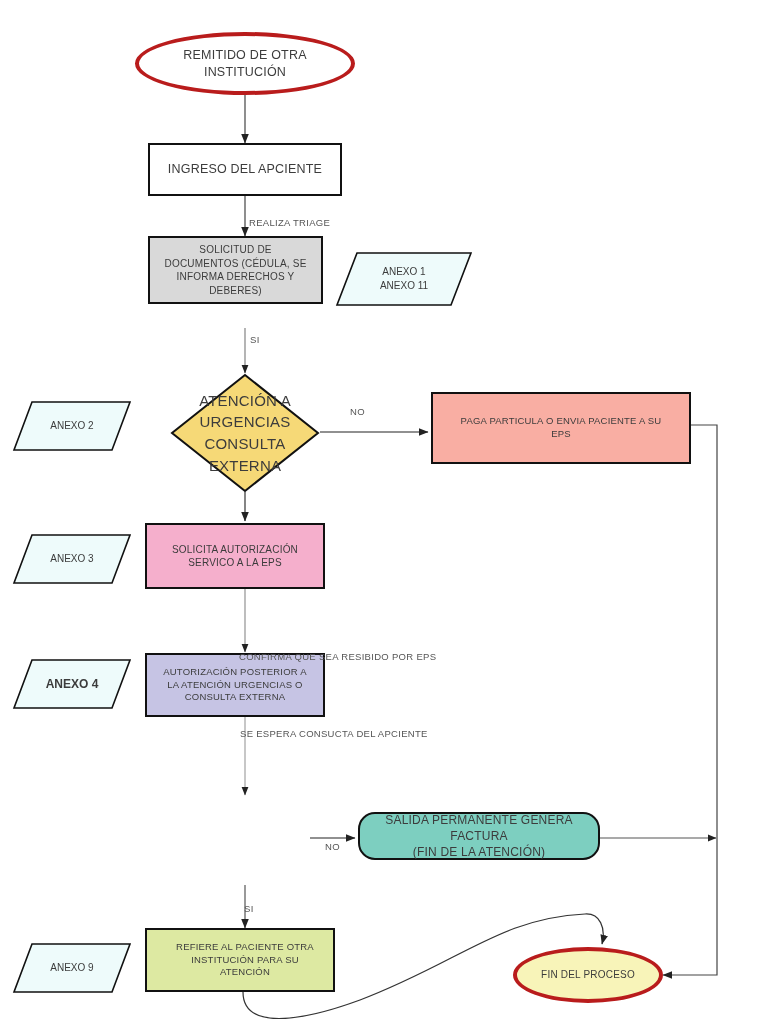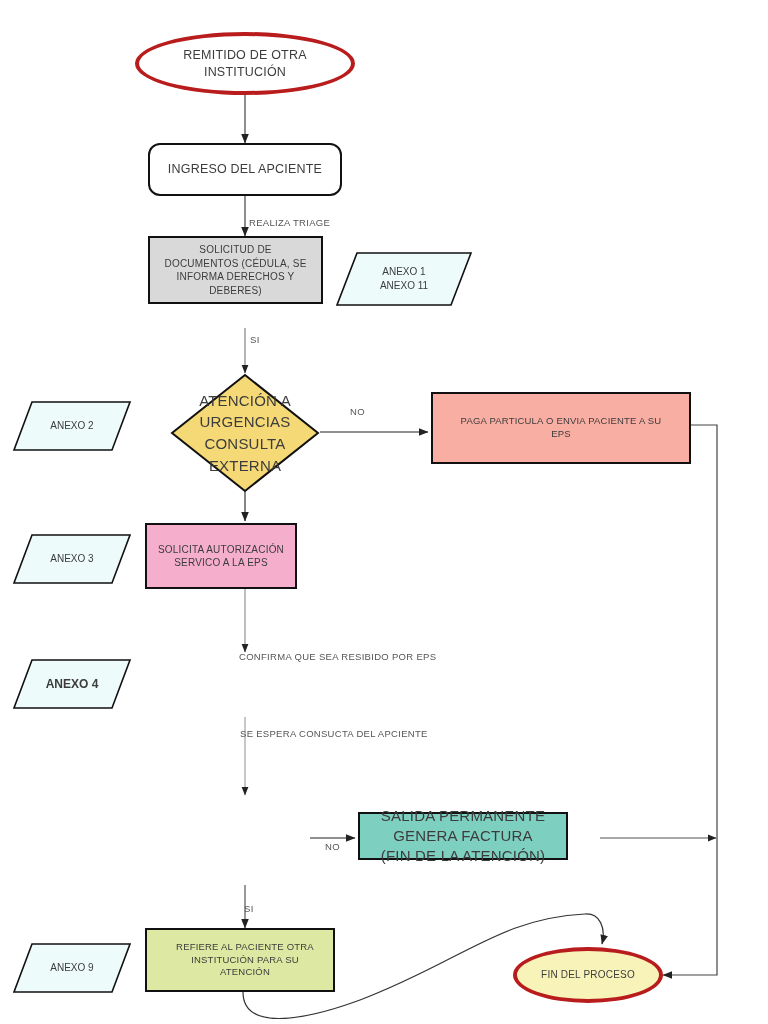--- a/index.html
+++ b/index.html
@@ -39,21 +39,21 @@
     padding: 0 6px;
     white-space: pre-line;
   }
   
   .terminator {
     border: 4px solid #b91c1c;
     border-radius: 50%;
   }
   .roundrect {
     border: 2px solid #111111;
-    border-radius: 12px;
+    border-radius: 0;
     background: #ffffff;
   }
   .rect {
     border: 2px solid #111111;
   }
   .diamond-wrap {
     position: absolute;
     z-index: 2;
   }
   .diamond-wrap svg {
@@ -192,35 +192,40 @@
 EPS</span>
   </div>
 
   <div class="para-wrap" style="left:12px; top:533px; width:120px; height:52px;">
     <svg width="120" height="52" viewBox="0 0 120 52" xmlns="http://www.w3.org/2000/svg">
       <polygon points="20,2 118,2 100,50 2,50" fill="#eefbfb" stroke="#111111" stroke-width="1.6"></polygon>
     </svg>
     <div class="plabel" style="font-size:10px;">ANEXO 3</div>
   </div>
 
-  <div class="node rect" style="left:145px; top:523px; width:152px; height:66px; background:#f5afcc; font-size:10px;">
+  <div class="node rect" style="left:145px; top:523px; width:180px; height:66px; background:#f5afcc; font-size:10px;">
     <span class="lbl">SOLICITA AUTORIZACIÓN
 SERVICO A LA EPS</span>
   </div>
 
   <div class="para-wrap" style="left:12px; top:658px; width:120px; height:52px;">
     <svg width="120" height="52" viewBox="0 0 120 52" xmlns="http://www.w3.org/2000/svg">
       <polygon points="20,2 118,2 100,50 2,50" fill="#eefbfb" stroke="#111111" stroke-width="1.6"></polygon>
     </svg>
     <div class="plabel" style="font-size:12px;font-weight:bold;">ANEXO 4</div>
   </div>
 
-
-
-  <div class="node rect" style="left:358px; top:812px; width:210px; height:48px; background:#7dcfc0; font-size:15px;">
+  <div class="node rect" style="left:145px; top:653px; width:180px; height:64px; background:#c6c4e4; font-size:9.5px;">
+    <span class="lbl">AUTORIZACIÓN POSTERIOR A
+LA ATENCIÓN URGENCIAS O
+CONSULTA EXTERNA</span>
+  </div>
+
+
+  <div class="node rect" style="left:358px; top:812px; width:242px; height:48px; background:#7dcfc0; font-size:12px;border-radius:17px;">
     <span class="lbl">SALIDA PERMANENTE GENERA FACTURA
 (FIN DE LA ATENCIÓN)</span>
   </div>
 
   <div class="para-wrap" style="left:12px; top:942px; width:120px; height:52px;">
     <svg width="120" height="52" viewBox="0 0 120 52" xmlns="http://www.w3.org/2000/svg">
       <polygon points="20,2 118,2 100,50 2,50" fill="#eefbfb" stroke="#111111" stroke-width="1.6"></polygon>
     </svg>
     <div class="plabel" style="font-size:10px;">ANEXO 9</div>
   </div>

